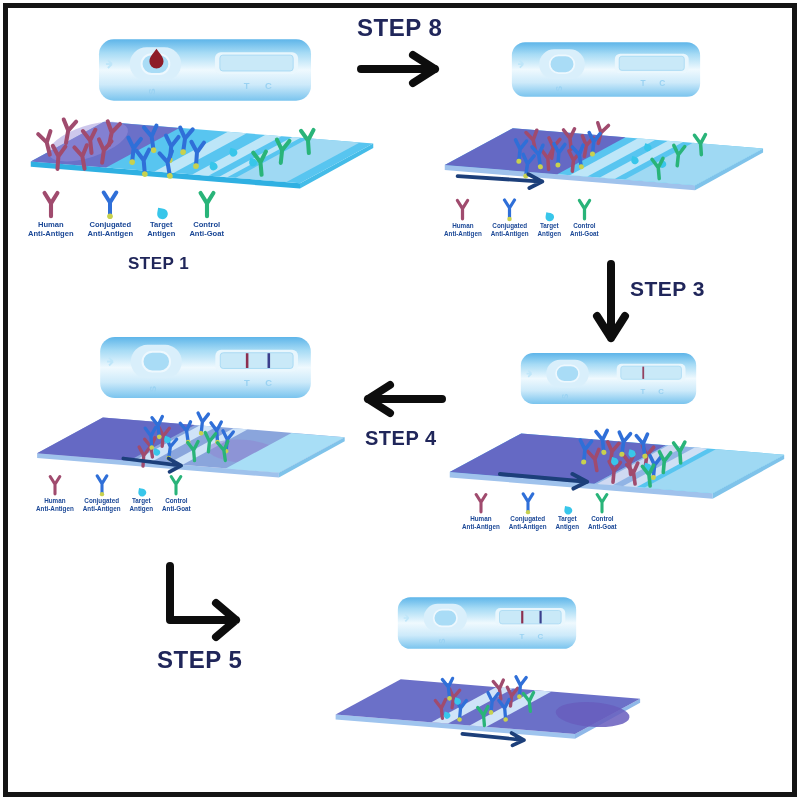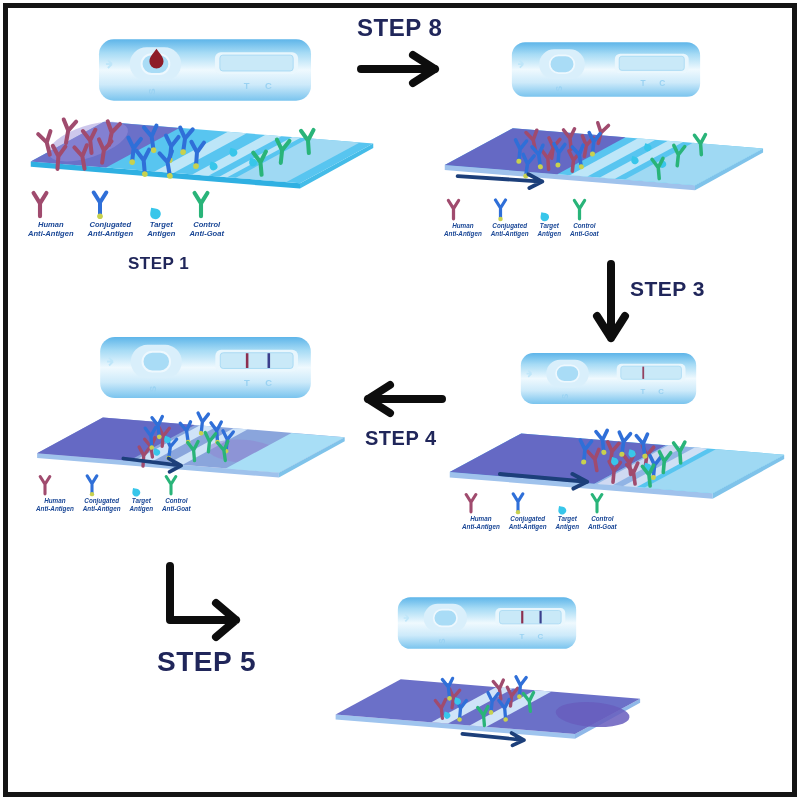--- a/index.html
+++ b/index.html
@@ -7,21 +7,21 @@
     width:800px;height:800px;position:relative;background:#ffffff;
     font-family:"Liberation Sans",sans-serif;overflow:hidden;
   }
   .frame{position:absolute;left:3px;top:3px;width:784px;height:784px;border:5px solid #141414;}
   .step-title{
     position:absolute;font-weight:bold;color:var(--c-step-text,#20265a);
     letter-spacing:.5px;font-size:24px;white-space:nowrap;
   }
   .cassette,.strip,.flow-icon{position:absolute;}
   .legend{position:absolute;display:flex;align-items:flex-end;}
-  .legend-item{display:flex;flex-direction:column;align-items:flex-start;font-style:italic;}
+  .legend-item{display:flex;flex-direction:column;align-items:center;}
   .legend-label{
     font-weight:bold;color:var(--c-legend-text,#1a4796);
     text-align:center;line-height:1.25;white-space:nowrap;
   }
   .legend.lg{gap:14px;}
   .legend.lg .legend-label{font-size:7.6px;}
   .legend.sm{gap:9px;}
   .legend.sm .legend-label{font-size:6.3px;}
   svg text{font-family:"Liberation Sans",sans-serif;font-weight:bold;}
   .cassette-letter{fill:#9ad2f2;}
@@ -453,21 +453,21 @@
           <div>Control</div>
           <div>Anti-Goat</div>
         </div>
     </div>
   </div>
 </div>
 
 <svg class="flow-icon" style="left:160px;top:560px" width="100" height="90" viewBox="0 0 100 90">
   <path class="black-arrow" d="M10 6 V60 H76 M76 60 L56 43 M76 60 L56 77"></path>
 </svg>
-<div class="step-title" style="left:157px;top:646px;font-size:28px">STEP 5</div>
+<div class="step-title" style="left:157px;top:646px;font-size:24px">STEP 5</div>
 
 <div>
   <svg class="cassette" style="left:397px;top:596px" width="180" height="54" viewBox="0 0 216 64">
     <rect x="1" y="1" width="214" height="62" rx="15" fill="url(#cg)"></rect>
     <path d="M8 26 h6 M14 26 l-4 -4 M14 26 l-4 4" stroke="#bfe6f9" stroke-width="2" fill="none"></path>
     <g>
       <rect x="32" y="9" width="52" height="34" rx="17" fill="#d9effb"></rect>
       <rect x="44" y="16" width="28" height="20" rx="10" fill="#a9dcf6" stroke="#eef8fe" stroke-width="2"></rect>
     </g>
     <text class="cassette-letter" transform="translate(58 54) rotate(-90)" font-size="10" text-anchor="middle">S</text>

